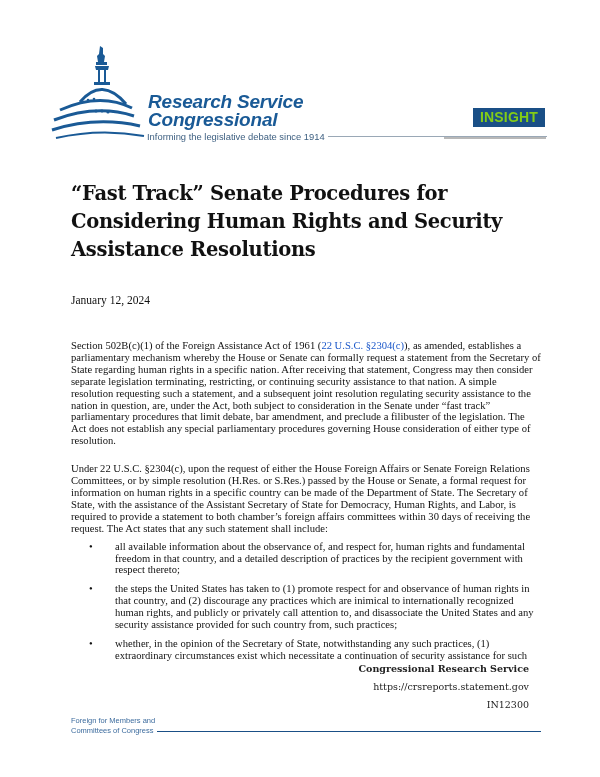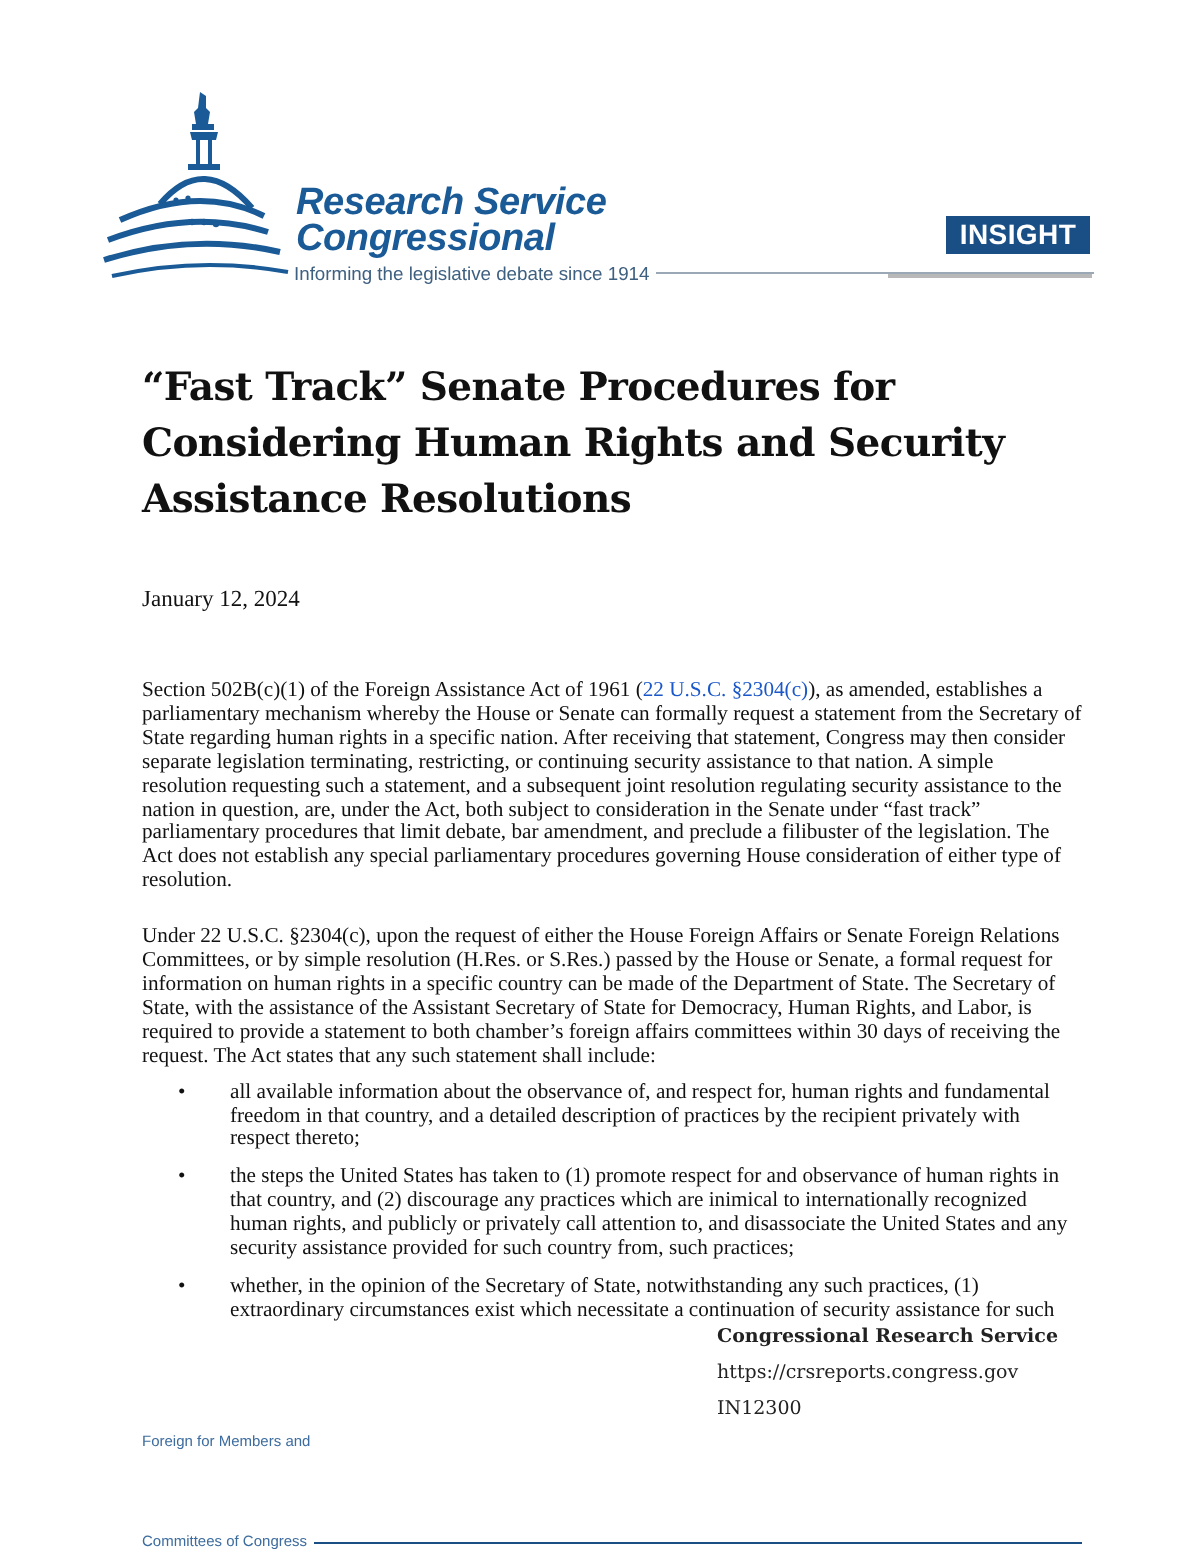--- a/index.html
+++ b/index.html
@@ -4,41 +4,41 @@
   <style>
     html, body { margin: 0; padding: 0; background: #ffffff; }
     body { width: 600px; height: 777px; position: relative; overflow: hidden; font-family: "Liberation Serif", serif; color: #111; }
 
     
     .logo { position: absolute; left: 50px; top: 44px; width: 110px; height: 100px; }
     .brand { position: absolute; left: 148px; top: 93px; font-family: "Liberation Sans", sans-serif; font-style: italic; font-weight: bold; color: #1a5a96; font-size: 19px; line-height: 18px; letter-spacing: -0.2px; }
     .tagline-row { position: absolute; left: 147px; top: 131px; width: 400px; height: 14px; display: flex; align-items: flex-start; }
     .tagline { font-family: "Liberation Sans", sans-serif; font-size: 9.4px; color: #3d5f80; white-space: nowrap; }
     .tagline-rule { flex: 1; height: 1px; background: #9aa8b6; margin-left: 3px; margin-top: 5px; }
-    .insight-badge { position: absolute; left: 473px; top: 108px; width: 72px; height: 19px; background: #1a4f86; color: #ffffff; font-family: "Liberation Sans", sans-serif; font-weight: bold; font-size: 14px; line-height: 19px; text-align: center; letter-spacing: 0.2px; }
+    .insight-badge { position: absolute; left: 473px; top: 108px; width: 72px; height: 19px; background: #1a4f86; color: #84cc16; font-family: "Liberation Sans", sans-serif; font-weight: bold; font-size: 14px; line-height: 19px; text-align: center; letter-spacing: 0.2px; }
     .badge-rule { position: absolute; left: 444px; top: 137px; width: 102px; height: 2px; background: #b8b8b8; }
 
     
     .title { position: absolute; left: 71px; top: 180px; width: 470px; font-family: "DejaVu Serif", serif; font-weight: bold; font-size: 19.5px; line-height: 28px; color: #111; letter-spacing: -0.3px; }
     .date { position: absolute; left: 71px; top: 294px; font-family: Liberation Serif, serif; font-size: 11.5px; color: #111; }
 
     
     .body-text { position: absolute; left: 71px; top: 324px; width: 470px; font-family: "Liberation Serif", serif; font-size: 10.6px; line-height: 11.9px; color: #111; }
     .body-text p { margin: 16px 0 6px 0; }
     .body-text a { color: #1a57c9; text-decoration: none; }
     .bullets { list-style: none; margin: 0; padding: 0; }
     .bullets li { position: relative; padding-left: 44px; margin-bottom: 7px; }
     .bullets li .dot { position: absolute; left: 18px; top: 0; }
 
     
-    .footer-right { position: absolute; right: 71px; top: 660px; font-family: "DejaVu Serif", serif; font-size: 9.5px; line-height: 18px; color: #222; }
+    .footer-right { position: absolute; right: 71px; top: 660px; text-align: right; font-family: "DejaVu Serif", serif; font-size: 9.5px; line-height: 18px; color: #222; }
     .footer-right .org { font-weight: bold; }
     .crs-insight { position: absolute; left: 71px; top: 716px; font-family: "Liberation Sans", sans-serif; font-size: 7.5px; line-height: 10px; color: #3d6c9e; }
     .crs-insight .lbl { font-weight: bold; color: #1a4f86; font-size: 8px; }
-    .footer-rule-row { display: flex; align-items: center; width: 470px; margin-top: 40px; }
+    .footer-rule-row { display: flex; align-items: center; width: 470px; }
     .footer-rule { flex: 1; height: 1px; background: #1a4f86; margin-left: 3px; }
   </style>
 </head>
 <body>
 
 <div class="logo">
   <svg width="110" height="100" viewBox="0 0 110 100">
     <g fill="#1a5a96" stroke="#1a5a96">
 
       <path d="M50 2 l3 2 l0 6 l2 2 l-1 6 l-6 0 l-1 -6 l2 -2 z" stroke="none"></path>
@@ -76,36 +76,36 @@
 
 <h1 class="title" style="margin:0">“Fast Track” Senate Procedures for Considering Human Rights and Security Assistance Resolutions</h1>
 <div class="date">January 12, 2024</div>
 
 <div class="body-text">
   <p><span>Section 502B(c)(1) of the Foreign Assistance Act of 1961 (</span><a href="#">22 U.S.C. §2304(c)</a><span>), as amended, establishes a parliamentary mechanism whereby the House or Senate can formally request a statement from the Secretary of State regarding human rights in a specific nation. After receiving that statement, Congress may then consider separate legislation terminating, restricting, or continuing security assistance to that nation. A simple resolution requesting such a statement, and a subsequent joint resolution regulating security assistance to the nation in question, are, under the Act, both subject to consideration in the Senate under “fast track” parliamentary procedures that limit debate, bar amendment, and preclude a filibuster of the legislation. The Act does not establish any special parliamentary procedures governing House consideration of either type of resolution.</span></p>
   <p>Under 22 U.S.C. §2304(c), upon the request of either the House Foreign Affairs or Senate Foreign Relations Committees, or by simple resolution (H.Res. or S.Res.) passed by the House or Senate, a formal request for information on human rights in a specific country can be made of the Department of State. The Secretary of State, with the assistance of the Assistant Secretary of State for Democracy, Human Rights, and Labor, is required to provide a statement to both chamber’s foreign affairs committees within 30 days of receiving the request. The Act states that any such statement shall include:</p>
   <ul class="bullets">
     <li>
       <span class="dot">•</span>
-      <span>all available information about the observance of, and respect for, human rights and fundamental freedom in that country, and a detailed description of practices by the recipient privately with respect thereto;</span>
+      <span>all available information about the observance of, and respect for, human rights and fundamental freedom in that country, and a detailed description of practices by the recipient government with respect thereto;</span>
     </li>
     <li>
       <span class="dot">•</span>
       <span>the steps the United States has taken to (1) promote respect for and observance of human rights in that country, and (2) discourage any practices which are inimical to internationally recognized human rights, and publicly or privately call attention to, and disassociate the United States and any security assistance provided for such country from, such practices;</span>
     </li>
     <li>
       <span class="dot">•</span>
       <span>whether, in the opinion of the Secretary of State, notwithstanding any such practices, (1) extraordinary circumstances exist which necessitate a continuation of security assistance for such</span>
     </li>
   </ul>
 </div>
 
 <div class="footer-right">
   <div class="org">Congressional Research Service</div>
-  <div>https://crsreports.congress.gov</div>
+  <div>https://crsreports.statement.gov</div>
   <div>IN12300</div>
 </div>
 
 <div class="crs-insight">
   <div>Foreign for Members and</div>
   <div class="footer-rule-row">
     <span>Committees of Congress</span>
     <span class="footer-rule"></span>
   </div>
 </div>

